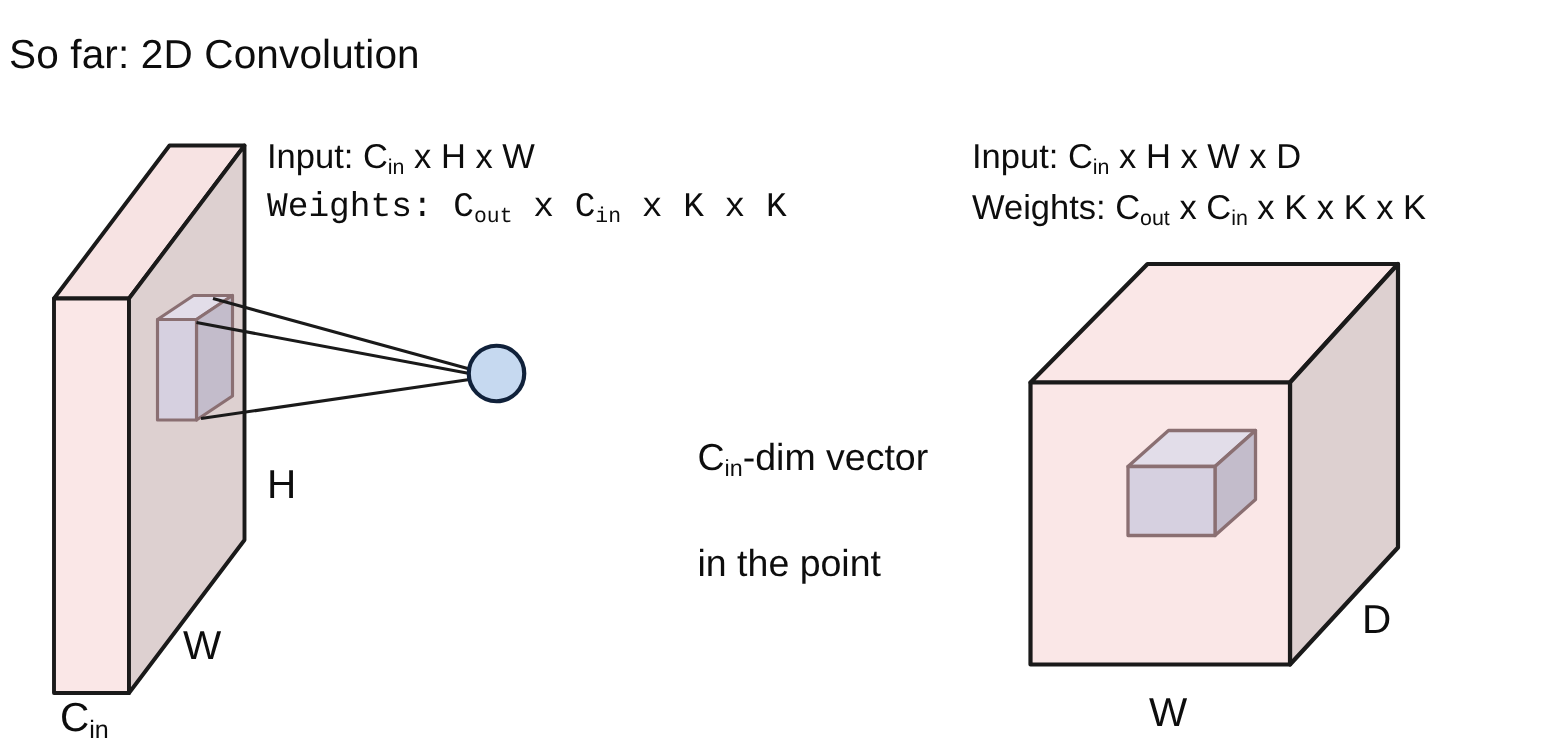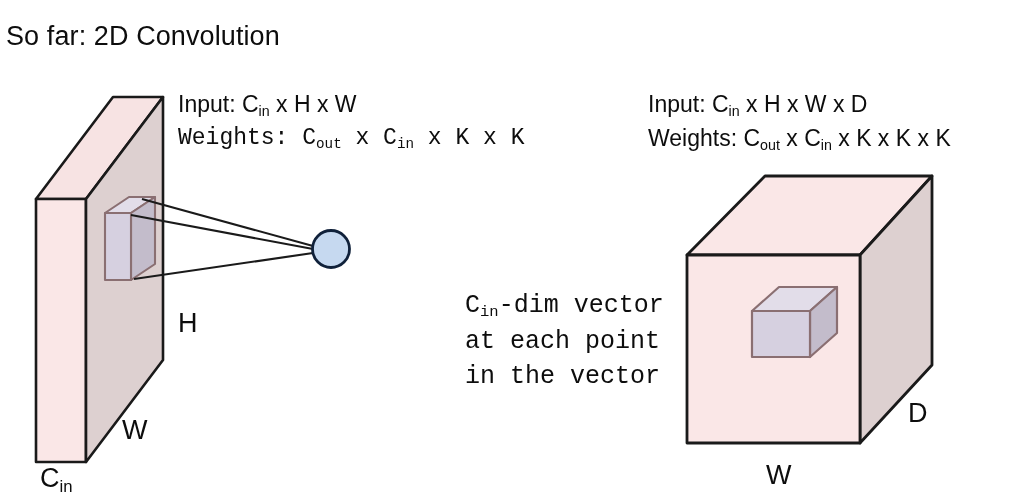--- a/index.html
+++ b/index.html
@@ -108,24 +108,24 @@
   </div>
 
   <div class="txt spec" style="left:648px; top:126px;">
     <span>Weights: C</span><sub>out</sub><span> x C</span><sub>in</sub><span> x K x K x K</span>
   </div>
 
   <div class="txt spec" style="left:648px; top:92px;">
     <span>Input: C</span><sub>in</sub><span> x H x W x D</span>
   </div>
 
-  <div class="txt midtext" style="left:465px; top:288px;font-family:Liberation Mono, monospace;">
+  <div class="txt midtext" style="left:465px; top:288px;">
     <span>C</span><sub>in</sub><span>-dim vector</span><br>
-    <span>at each point</span><br>
-    <span>in the vector</span>
+    <br>
+    <span>in the point</span>
   </div>
 
   <div class="txt dimlabel" style="left:178px; top:308px;">H</div>
 
   <div class="txt dimlabel" style="left:122px; top:415px;">W</div>
 
   <div class="txt dimlabel" style="left:40px; top:463px;">
     <span>C</span><sub>in</sub>
   </div>
 

